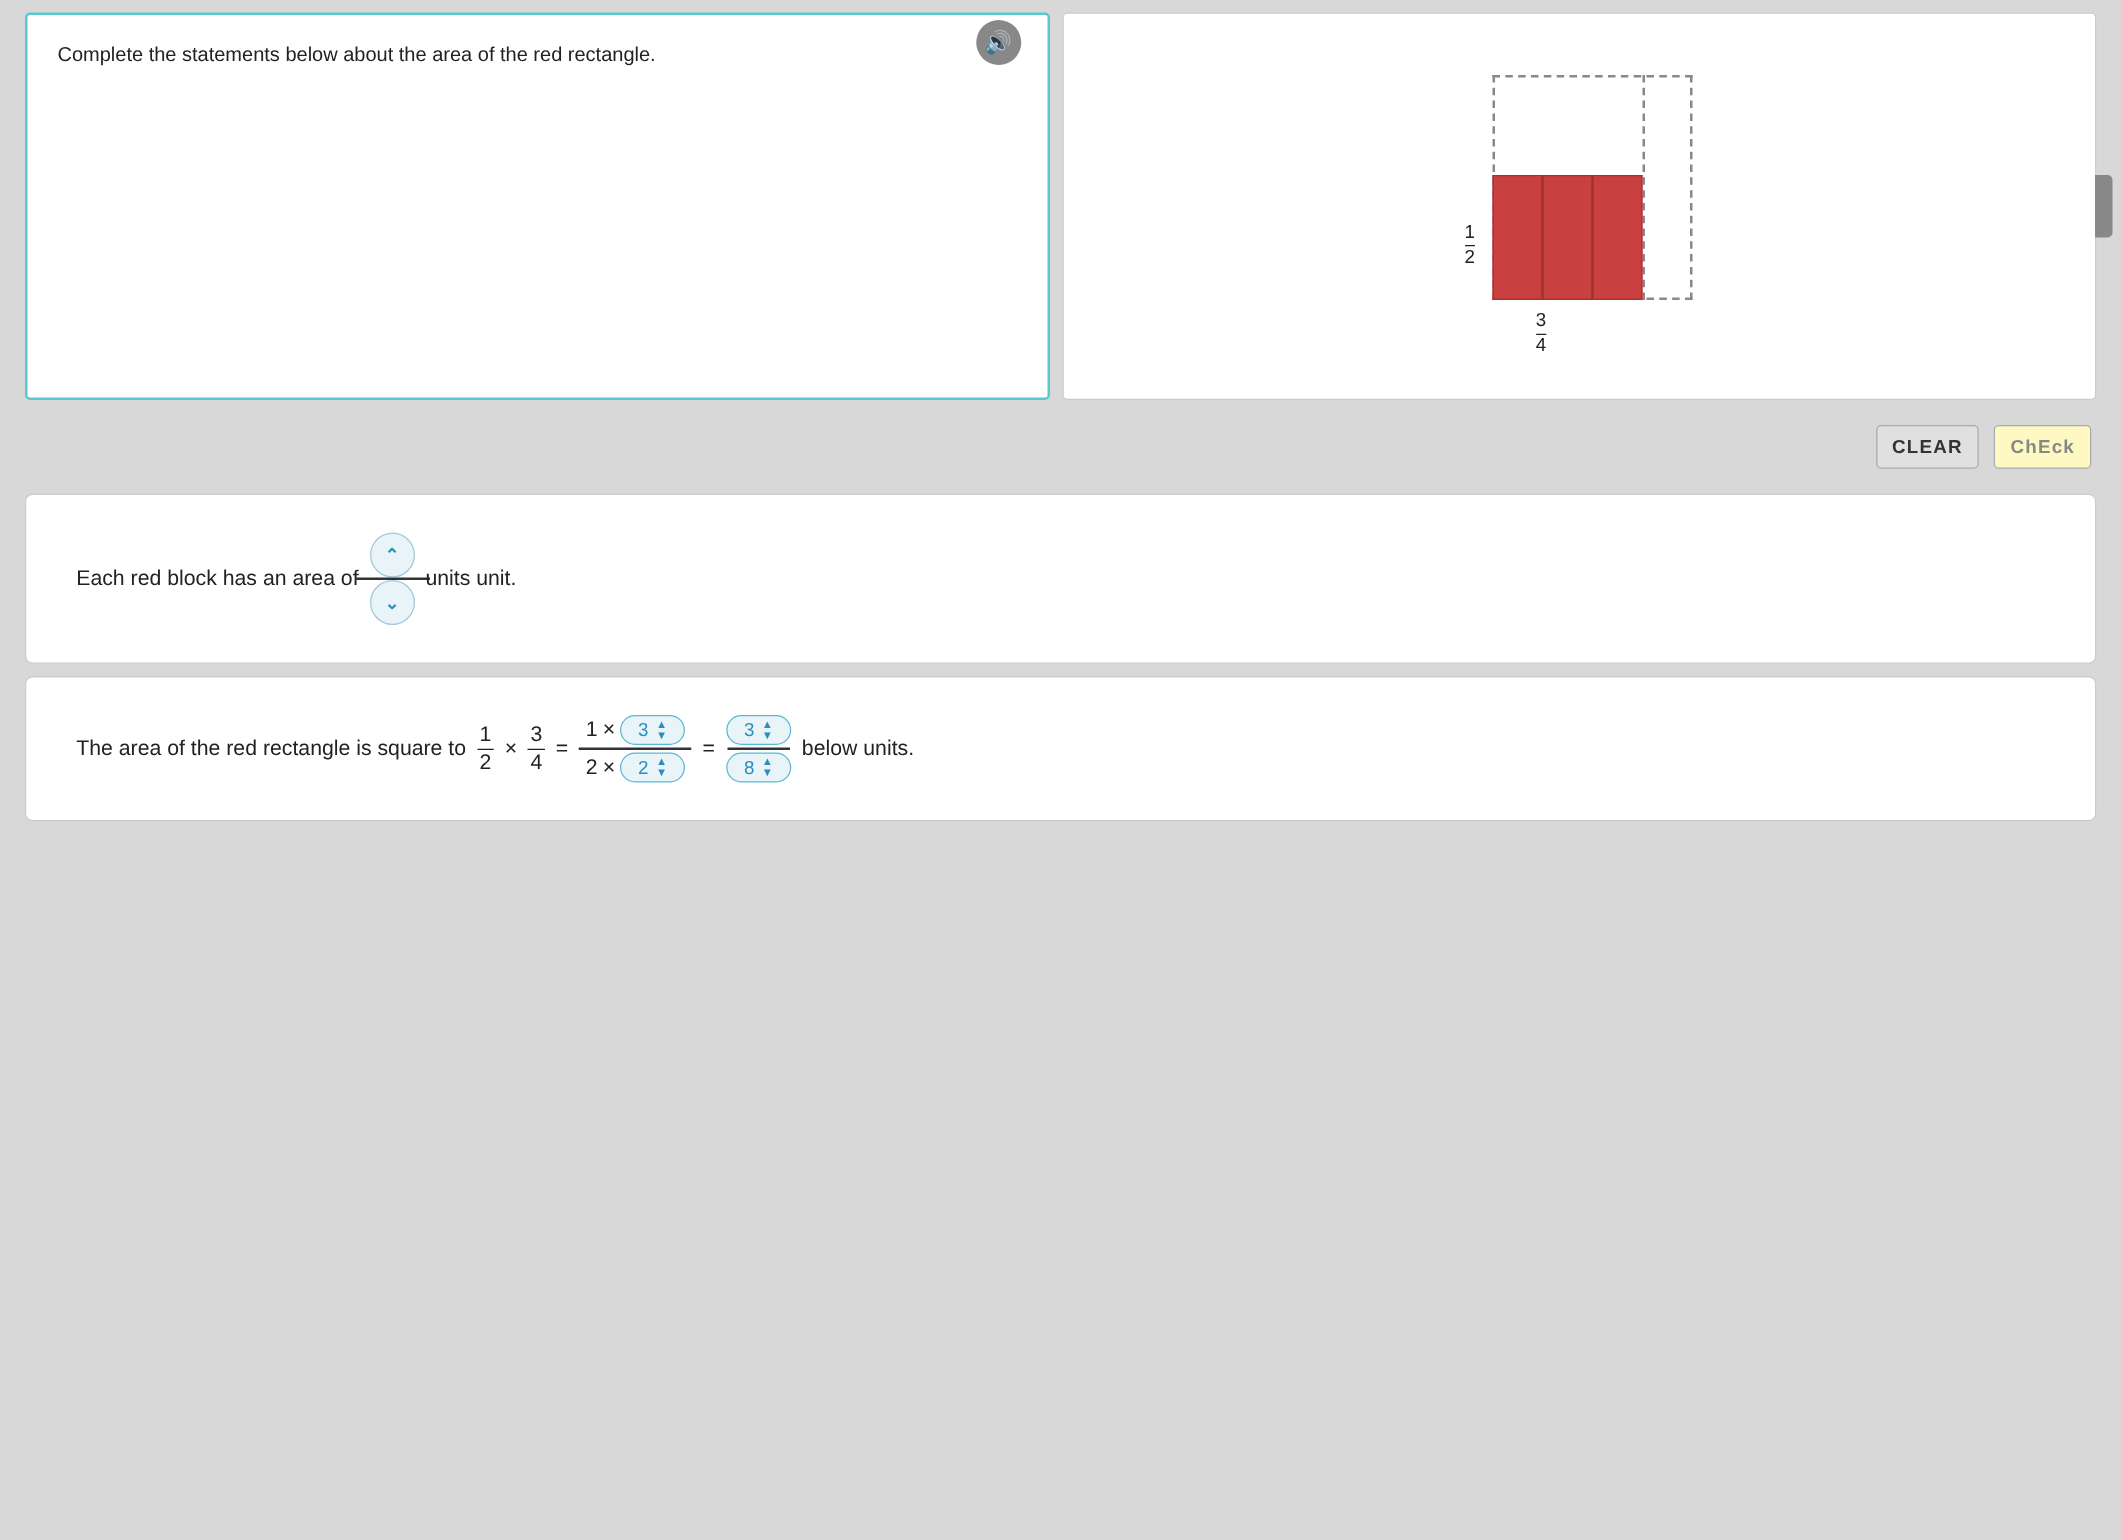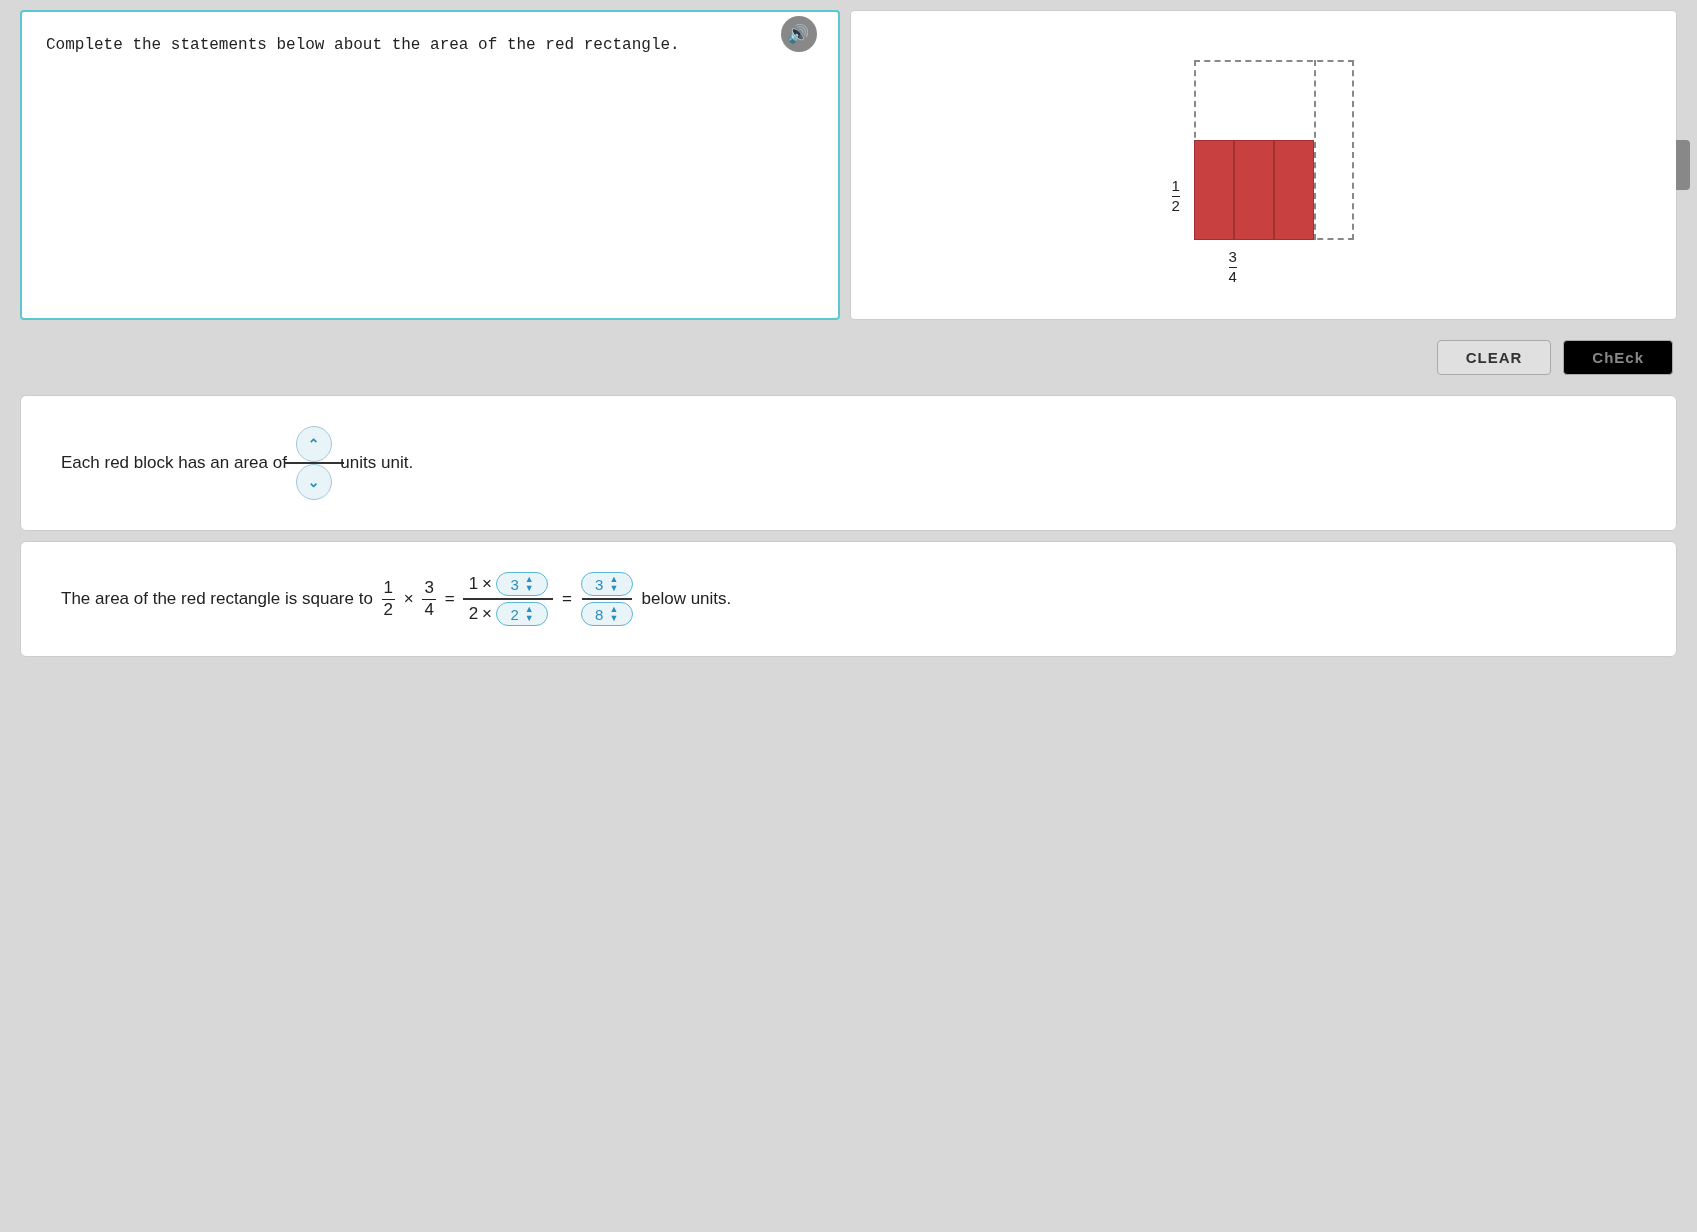--- a/index.html
+++ b/index.html
@@ -26,21 +26,20 @@
     }
 
     .left-panel {
       background: white;
       border: 2px solid #5bc8d0;
       border-radius: 4px;
       flex: 0 0 820px;
       min-height: 310px;
       padding: 24px;
       position: relative;
-      font-family: Liberation Mono, monospace;
     }
 
     .right-panel {
       background: white;
       border: 1px solid #ccc;
       border-radius: 4px;
       flex: 1;
       min-height: 310px;
       display: flex;
       align-items: center;
@@ -118,36 +117,36 @@
     
     .buttons-row {
       display: flex;
       justify-content: flex-end;
       padding: 10px 24px 10px 0;
       gap: 12px;
       background: #d8d8d8;
     }
 
     .btn {
-      padding: 8px 28px;
+      padding: 8px 12px;
       font-size: 15px;
       font-weight: bold;
       border-radius: 4px;
       border: 1px solid #aaa;
       cursor: pointer;
       letter-spacing: 1px;
     }
 
     .btn-clear {
       background: #e0e0e0;
       color: #333;
     }
 
     .btn-check {
-      background: #000000;
+      background: #fef9c3;
       color: #888;
     }
 
     
     .statement-panel {
       background: white;
       border-radius: 6px;
       border: 1px solid #ccc;
       margin: 10px 20px;
       padding: 30px 40px;

